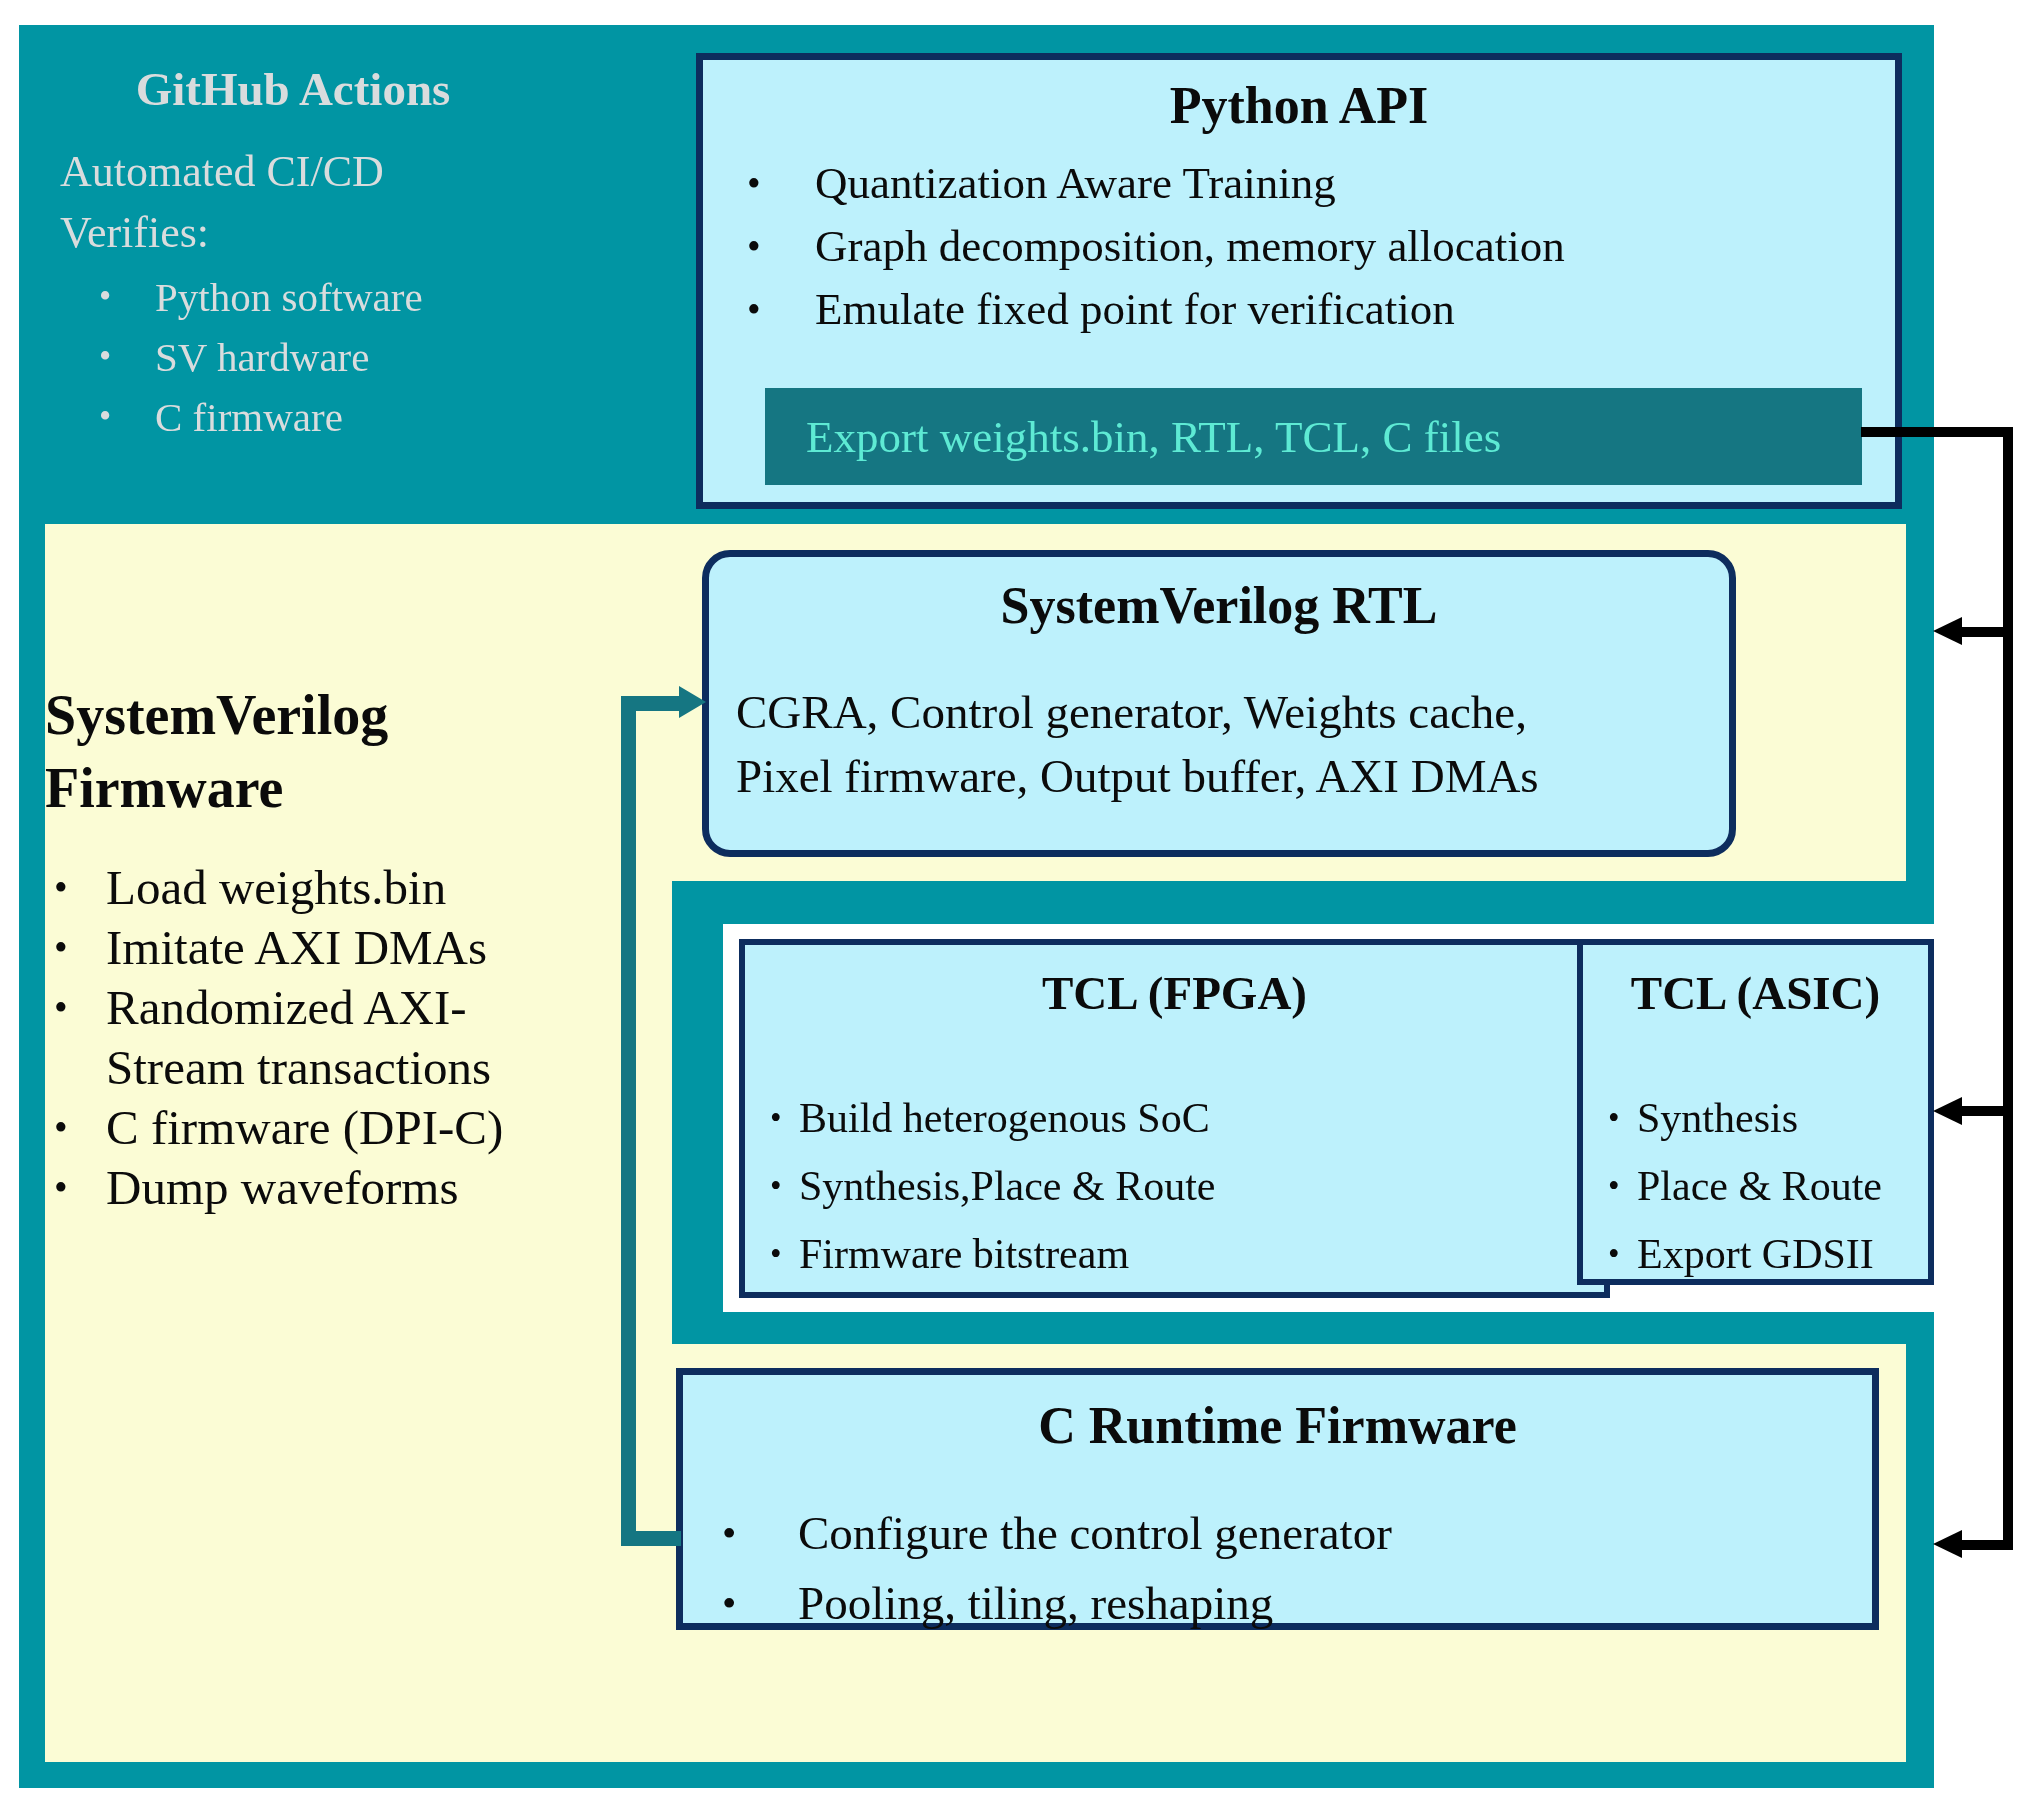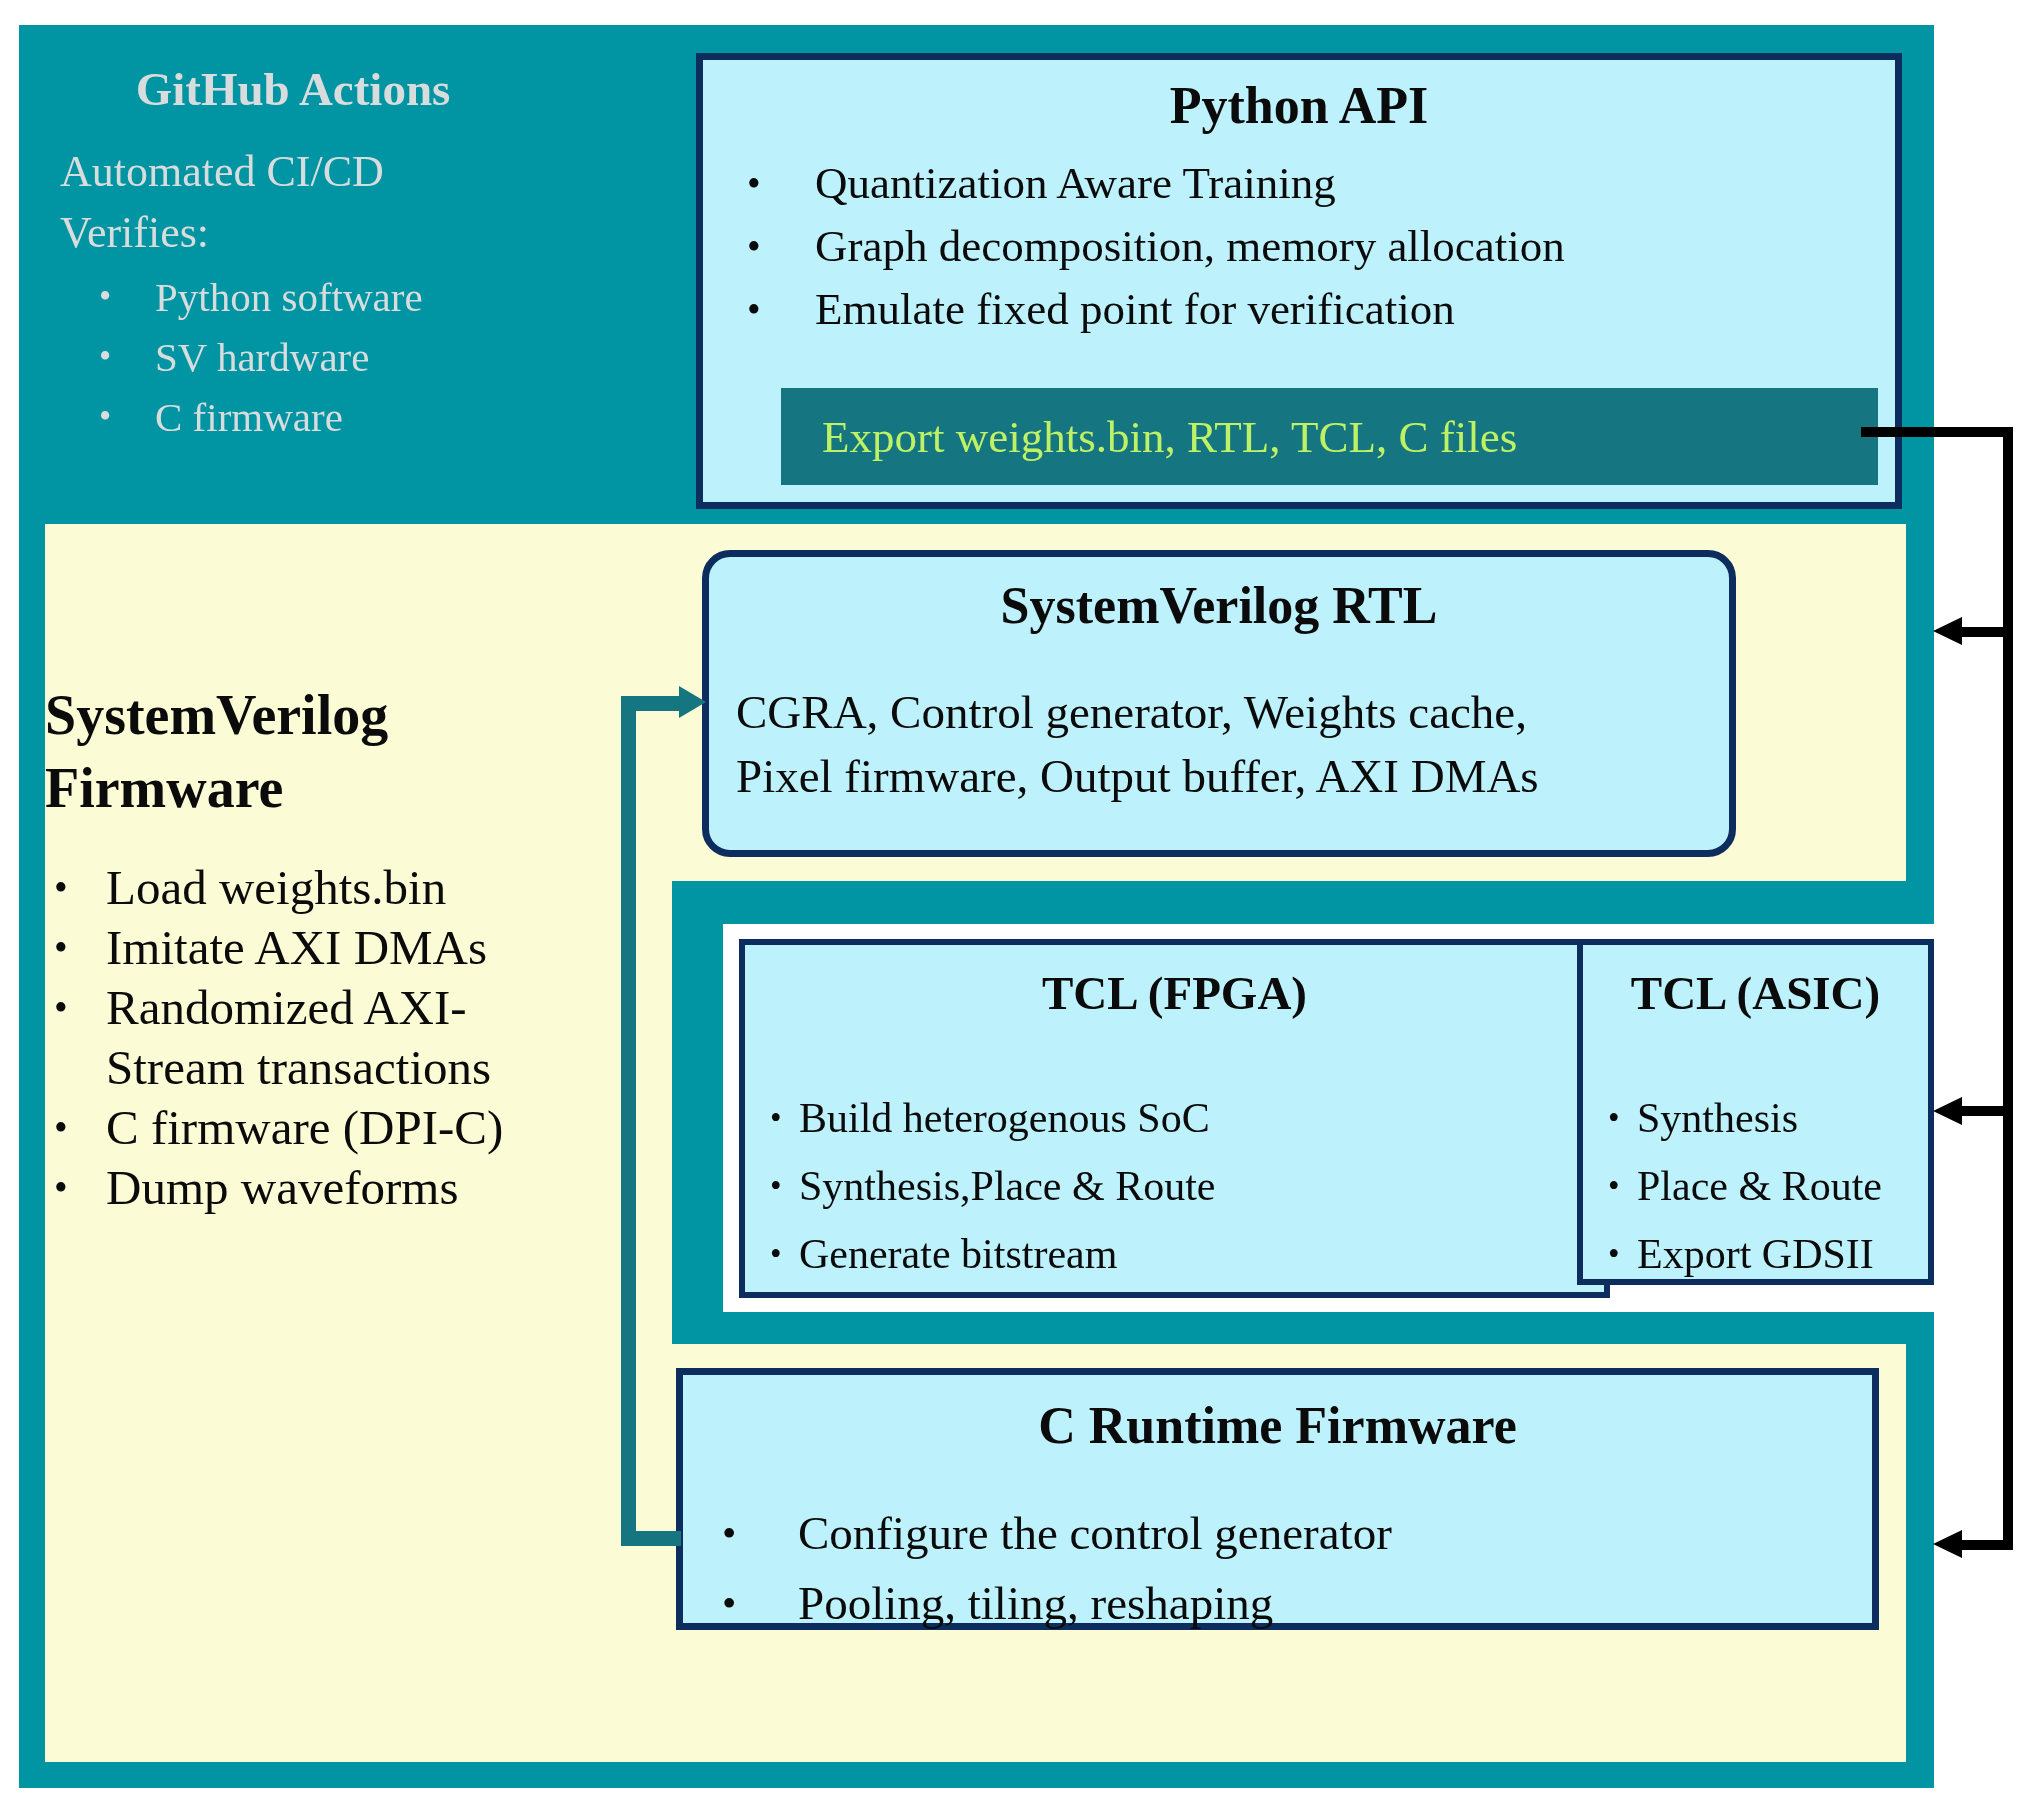--- a/index.html
+++ b/index.html
@@ -22,22 +22,22 @@
   
   .title{font-weight:bold;text-align:center;}
   .py-title{font-size:52px;margin-top:15.5px;}
   .rtl-title{font-size:52px;margin-top:19.4px;}
   .tcl-title{font-size:47px;margin-top:21.3px;}
   .fw-title{font-size:52px;margin-top:21.3px;}
   .brow{display:flex;align-items:flex-start;}
   .dot{flex:0 0 auto;text-align:left;}
   .py-bullets{margin-top:17.5px;padding-left:44px;font-size:45px;line-height:63px;}
   .py-bullets .dot{width:68px;font-size:39px;}
-  .export-box{left:765px;top:388px;width:1097px;height:97px;background:#157682;color:#bef264;
-              font-size:45px;display:flex;align-items:center;padding-left:41px;box-sizing:border-box;margin-left:16px;}
+  .export-box{left:765px;top:388px;width:1097px;height:97px;background:#157682;color:#5eead4;
+              font-size:45px;display:flex;align-items:center;padding-left:41px;box-sizing:border-box;}
   .rtl-body{margin-top:45px;padding-left:27px;font-size:47px;line-height:64px;}
   .tcl-bullets{margin-top:64px;padding-left:25px;font-size:42px;line-height:68px;}
   .tcl-bullets .dot{width:29px;font-size:33px;}
   .fw-bullets{margin-top:43px;padding-left:39px;font-size:47px;line-height:70px;}
   .fw-bullets .dot{width:76px;font-size:41px;}
   
   .gh{left:60px;top:62px;width:466px;color:#d9dcdd;}
   .gh-title{font-size:47px;font-weight:bold;text-align:center;}
   .gh-intro{margin-top:25px;font-size:44px;line-height:61px;}
   .gh-bullets{margin-top:3.9px;padding-left:39px;font-size:41px;line-height:60px;}
@@ -164,21 +164,21 @@
       <div class="brow">
         <span class="dot">•</span>
         <span>Build heterogenous SoC</span>
       </div>
       <div class="brow">
         <span class="dot">•</span>
         <span>Synthesis,Place &amp; Route</span>
       </div>
       <div class="brow">
         <span class="dot">•</span>
-        <span>Generate bitstream</span>
+        <span>Firmware bitstream</span>
       </div>
     </div>
   </div>
   <div class="abs box7 asic-box">
     <div class="title tcl-title">TCL (ASIC)</div>
     <div class="tcl-bullets">
       <div class="brow">
         <span class="dot">•</span>
         <span>Synthesis</span>
       </div>

